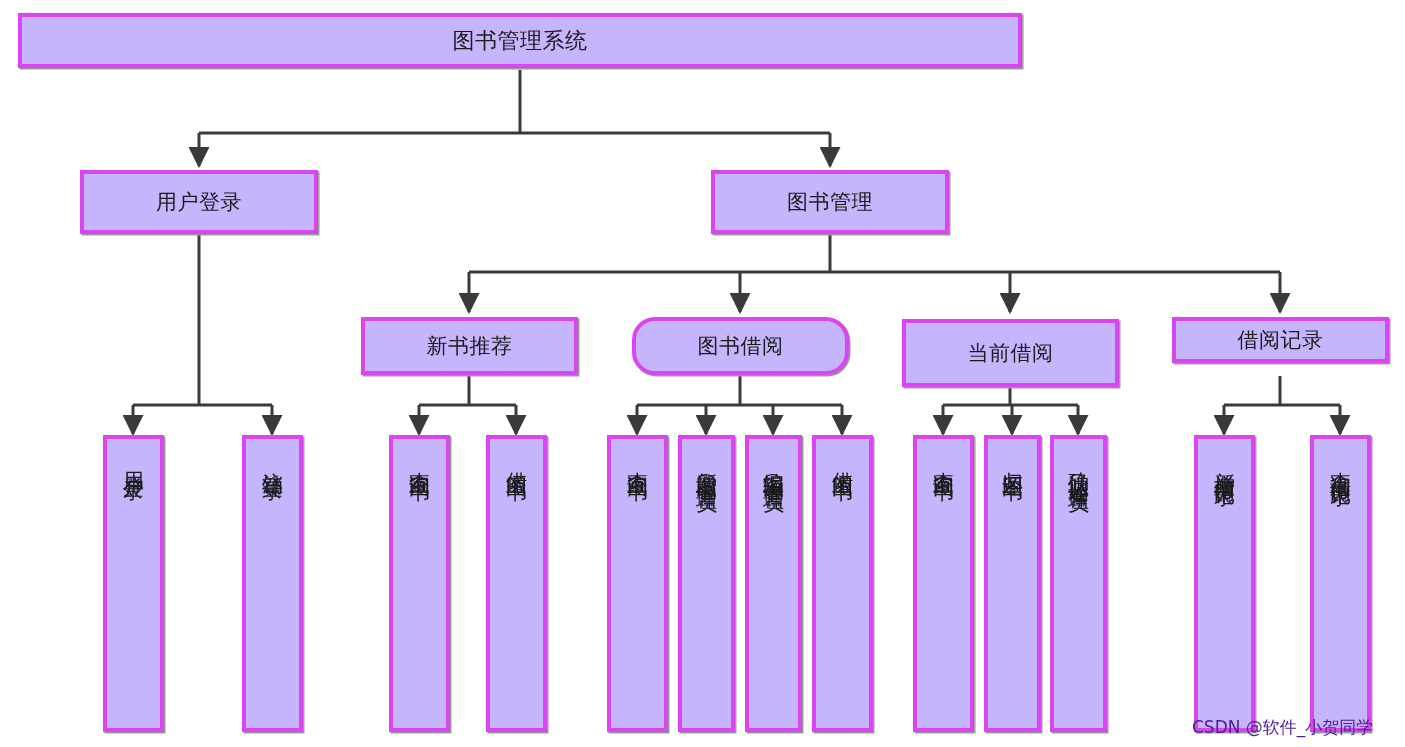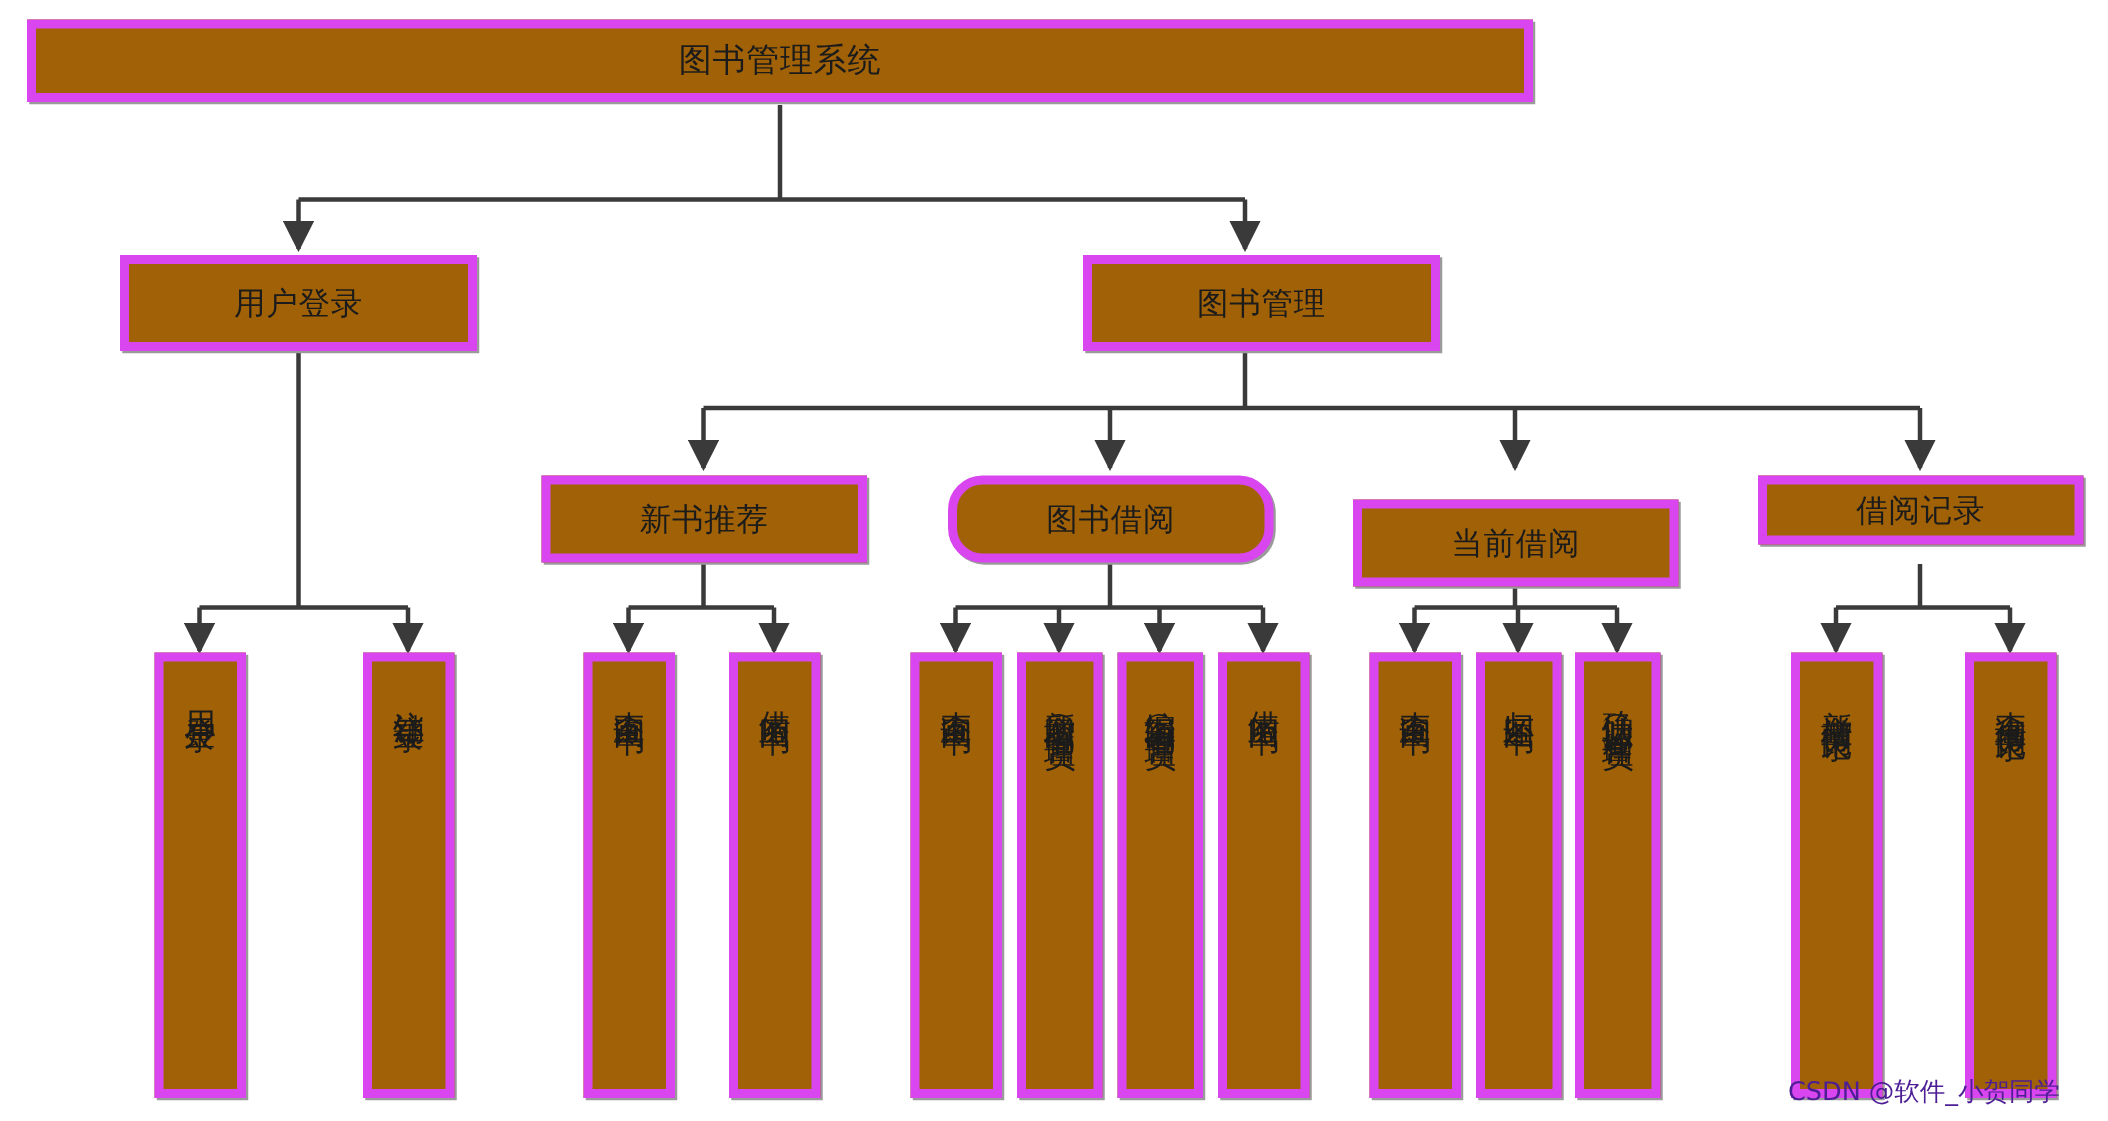--- a/index.html
+++ b/index.html
@@ -20,22 +20,22 @@
     position: absolute;
     left: 0;
     top: 0;
     width: 1405px;
     height: 747px;
     pointer-events: none;
   }
   .node {
     position: absolute;
     box-sizing: border-box;
-    border: 6px solid #d946ef;
-    background: #a16207;
+    border: 4px solid #d946ef;
+    background: #c4b5fd;
     display: flex;
     align-items: center;
     justify-content: center;
     color: #1b1b1b;
     box-shadow: 1.5px 1.5px 0 0 #9a9a9a;
   }
   .node .label {
     display: block;
     text-align: center;
     line-height: 1.18;
@@ -126,33 +126,33 @@
   </svg>
 
   <div class="node horiz root" style="left:18px; top:13px; width:1004px; height:55px;">
     <span class="label">图书管理系统</span>
   </div>
 
   <div class="node horiz" style="left:80px; top:170px; width:238px; height:64px;">
     <span class="label">用户登录</span>
   </div>
 
-  <div class="node horiz" style="left:711px; top:170px; width:238px; height:64px;margin-left:11px;">
+  <div class="node horiz" style="left:711px; top:170px; width:238px; height:64px;">
     <span class="label">图书管理</span>
   </div>
 
   <div class="node horiz" style="left:361px; top:317px; width:217px; height:58px;">
     <span class="label">新书推荐</span>
   </div>
 
   <div class="node horiz" style="left:632px; top:317px; width:217px; height:58px;border-radius:23px;">
     <span class="label">图书借阅</span>
   </div>
 
-  <div class="node horiz" style="left:902px; top:333px; width:217px; height:58px;">
+  <div class="node horiz" style="left:902px; top:319px; width:217px; height:68px;">
     <span class="label">当前借阅</span>
   </div>
 
   <div class="node horiz" style="left:1172px; top:317px; width:217px; height:46px;">
     <span class="label">借阅记录</span>
   </div>
 
   <div class="node vert" style="left:103px; top:435px; width:61px; height:297px;">
     <span class="label">用户登录</span>
   </div>

